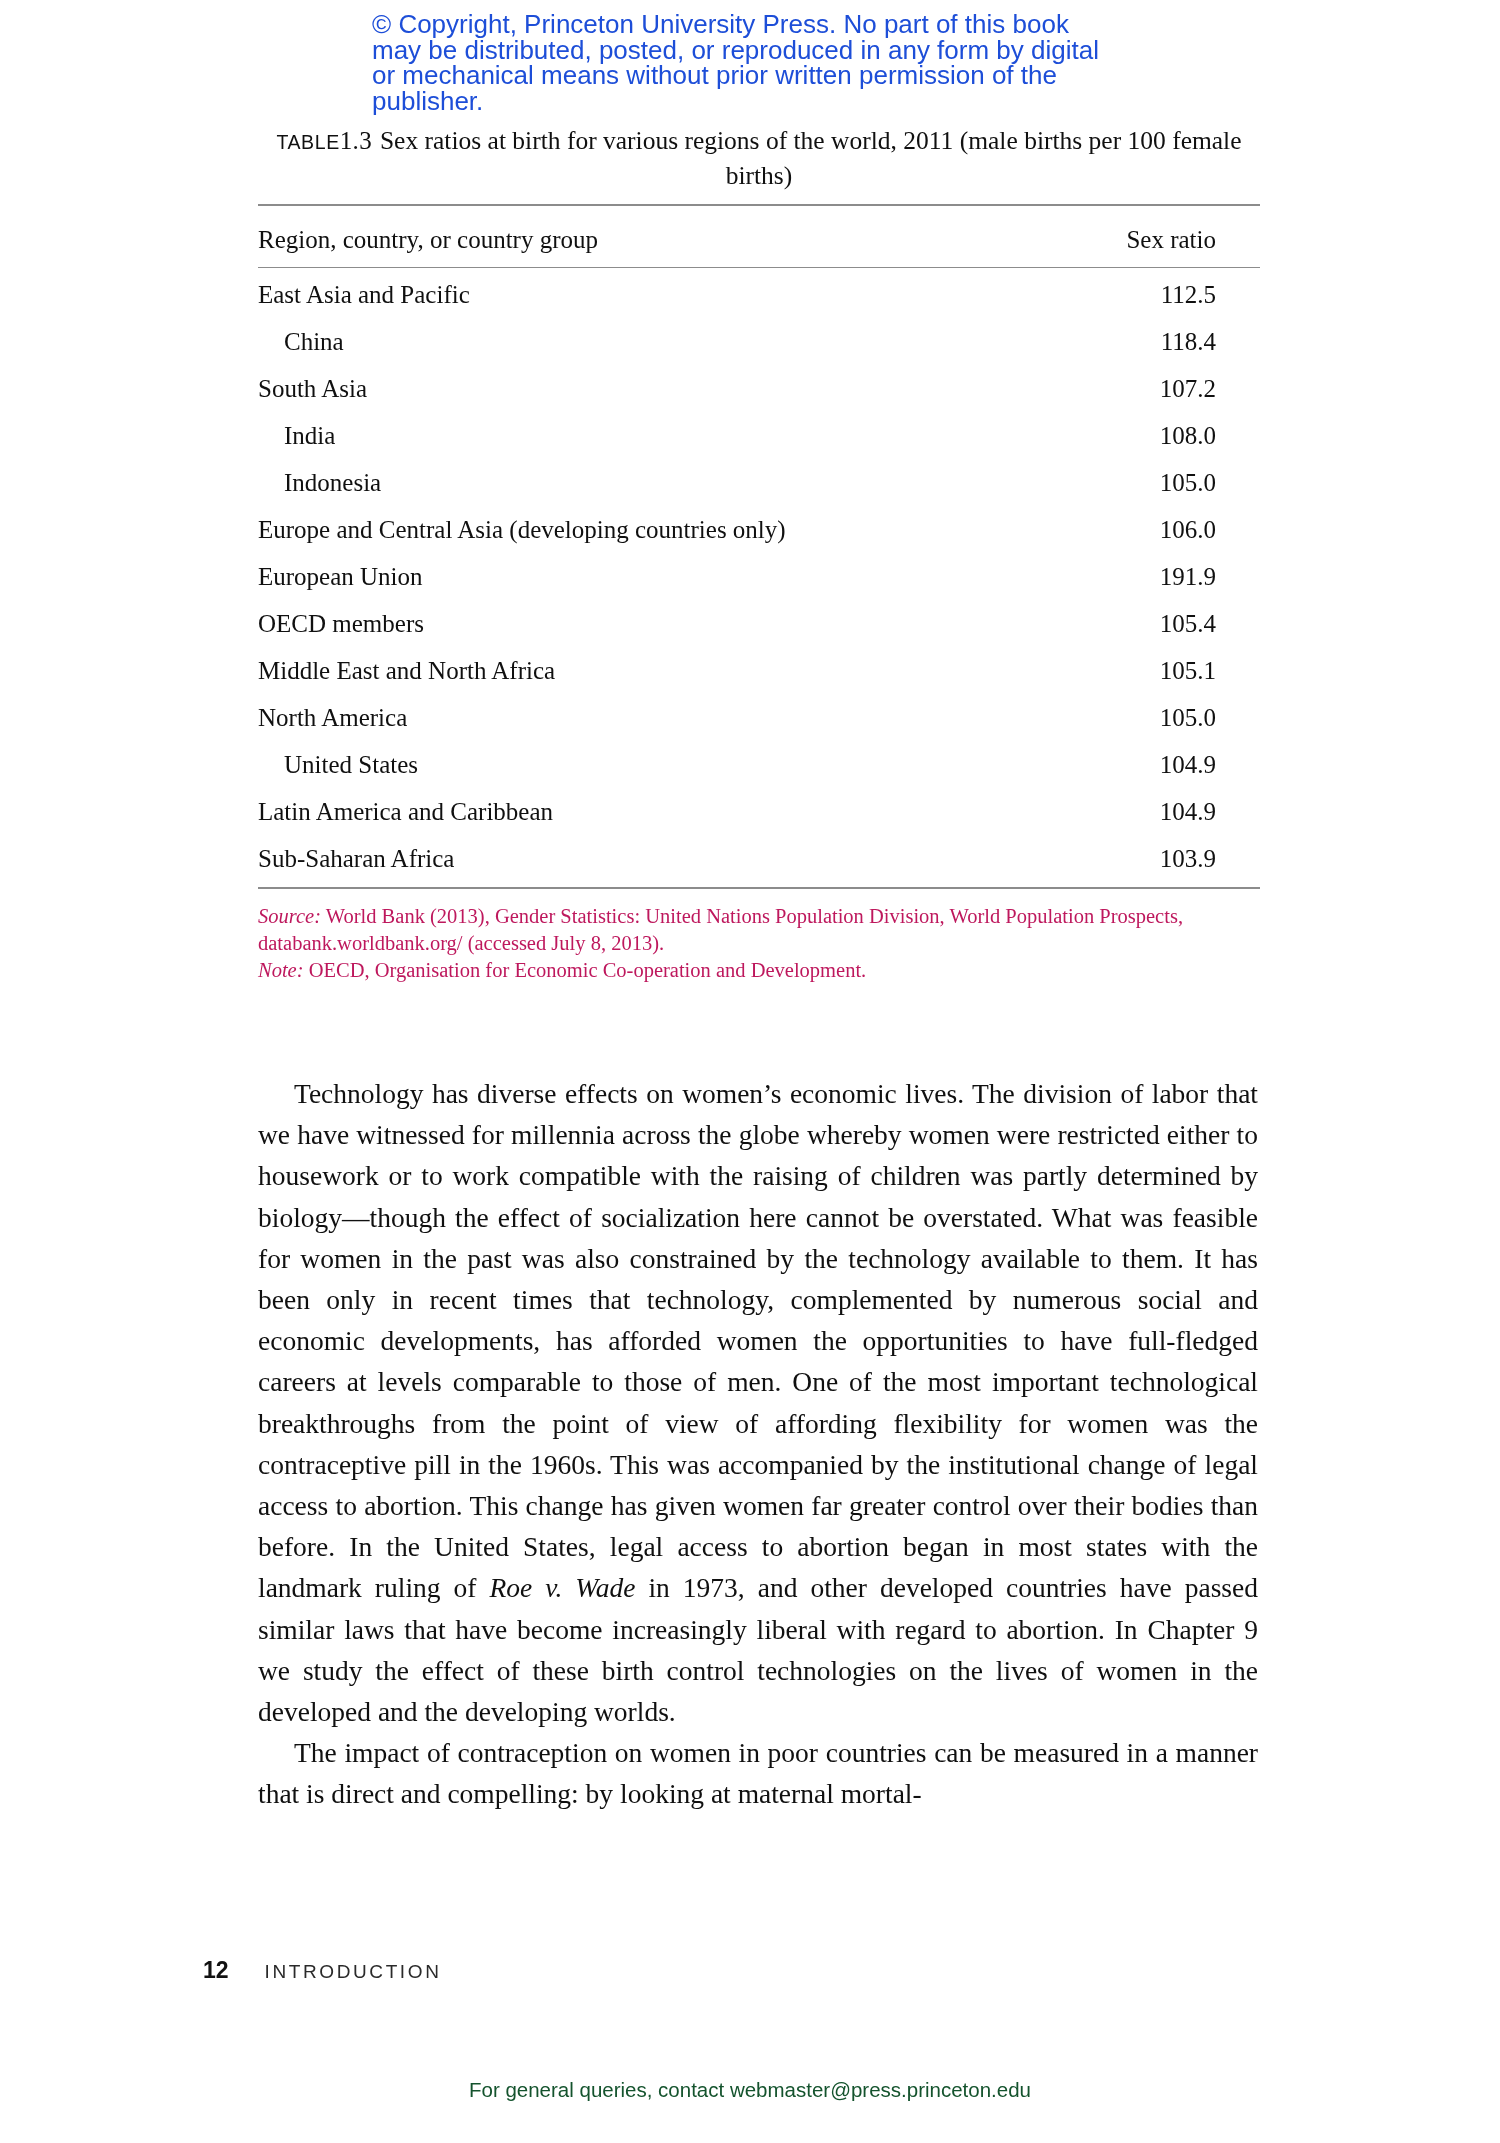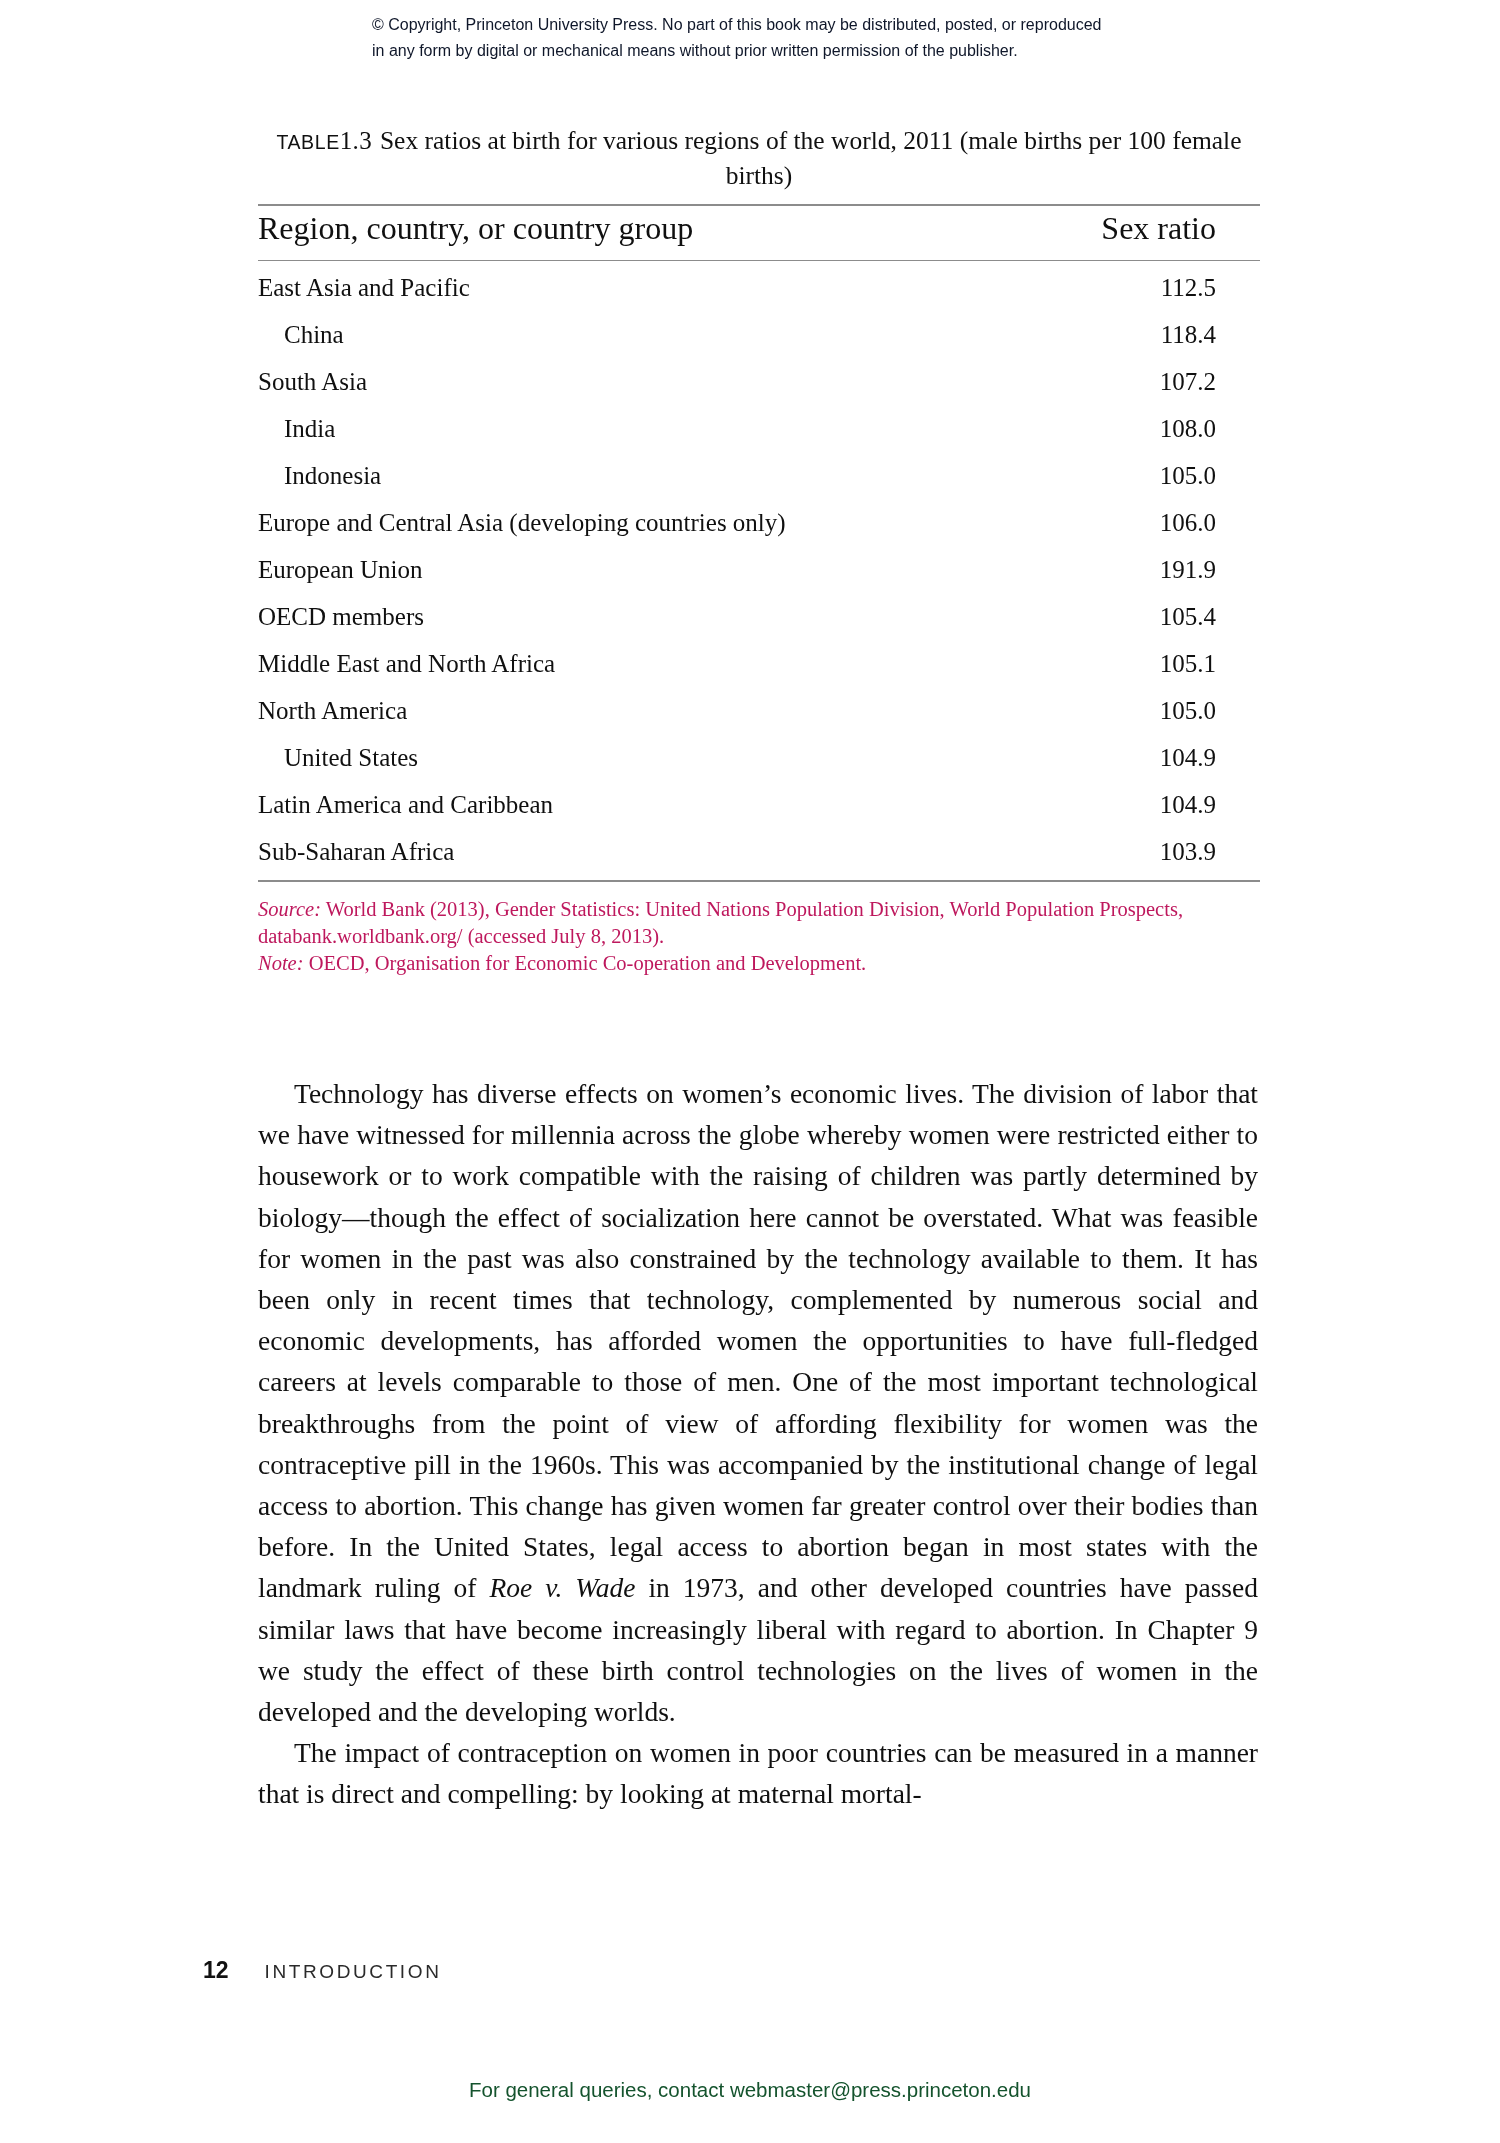--- a/index.html
+++ b/index.html
@@ -16,23 +16,23 @@
     overflow: hidden;
   }
 
   
   .copyright {
     position: absolute;
     left: 372px;
     top: 12px;
     width: 740px;
     font-family: "Liberation Sans", sans-serif;
-    font-size: 16px;
+    font-size: 26px;
     line-height: 25.5px;
-    color: #0f172a;
+    color: #1d4ed8;
     text-align: left;
   }
 
   
   .table-block {
     position: absolute;
     left: 258px;
     top: 124px;
     width: 1002px;
   }
@@ -56,24 +56,24 @@
 
   table.data {
     width: 100%;
     border-collapse: collapse;
     font-size: 25px;
     color: #101010;
   }
   table.data thead th {
     font-weight: normal;
     text-align: left;
-    padding: 4px 0 13px 0;
+    padding: 20px 0 13px 0;
     border-top: 2px solid #8c8c8c;
     border-bottom: 1.5px solid #8c8c8c;
-    font-size: 32px;
+    font-size: 25px;
   }
   table.data thead th.num {
     text-align: right;
     padding-right: 44px;
   }
   table.data tbody td {
     padding: 9.5px 0 9.5px 0;
     vertical-align: baseline;
     line-height: 28px;
   }

